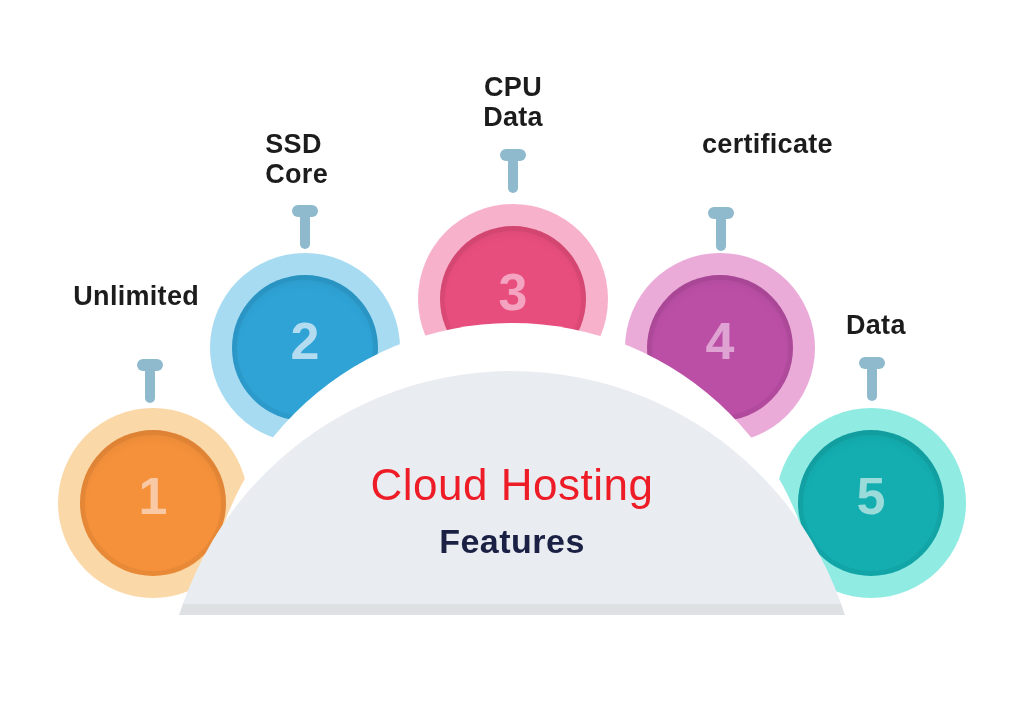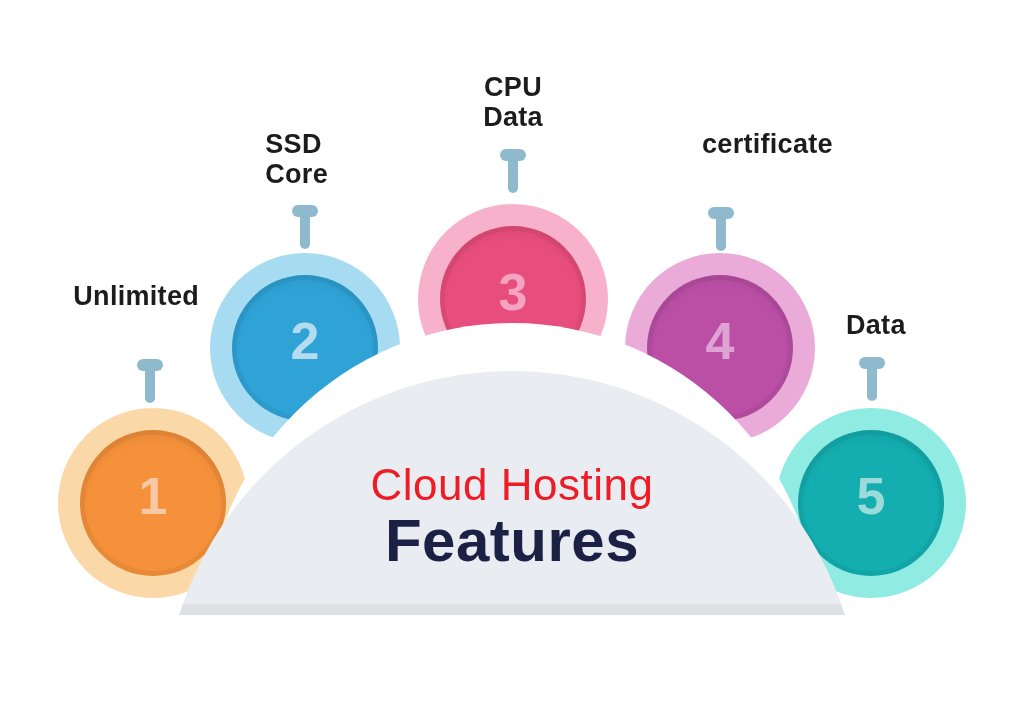--- a/index.html
+++ b/index.html
@@ -42,21 +42,21 @@
   .label{position:absolute;z-index:3;font-size:27px;line-height:30px;font-weight:bold;letter-spacing:0.3px;}
   .lab1{right:825px;top:281px;text-align:right;}
   .lab2{right:696px;top:129px;text-align:left;margin-left:19px;}
   .lab3{left:413px;width:200px;top:72px;text-align:center;}
   .lab4{left:702px;top:129px;text-align:left;}
   .lab5{left:846px;top:294px;text-align:left;margin-top:16px;}
 
   
   .title{position:absolute;left:212px;top:456px;width:600px;text-align:center;z-index:3;}
   .title .t1{font-size:44px;line-height:58px;font-weight:normal;letter-spacing:0.5px;}
-  .title .t2{font-size:60px;line-height:54px;font-weight:bold;letter-spacing:0.5px;}
+  .title .t2{font-size:34px;line-height:54px;font-weight:bold;letter-spacing:0.5px;}
 </style>
 </head>
 <body>
 
 <div class="stage" style="background: rgb(255, 255, 255);">
 
   <div class="feature f1" style="background: rgb(251, 216, 168);">
     <div class="inner" style="background: rgb(245, 145, 59);">
       <span class="num" style="color: rgb(249, 201, 166);">1</span>
     </div>

